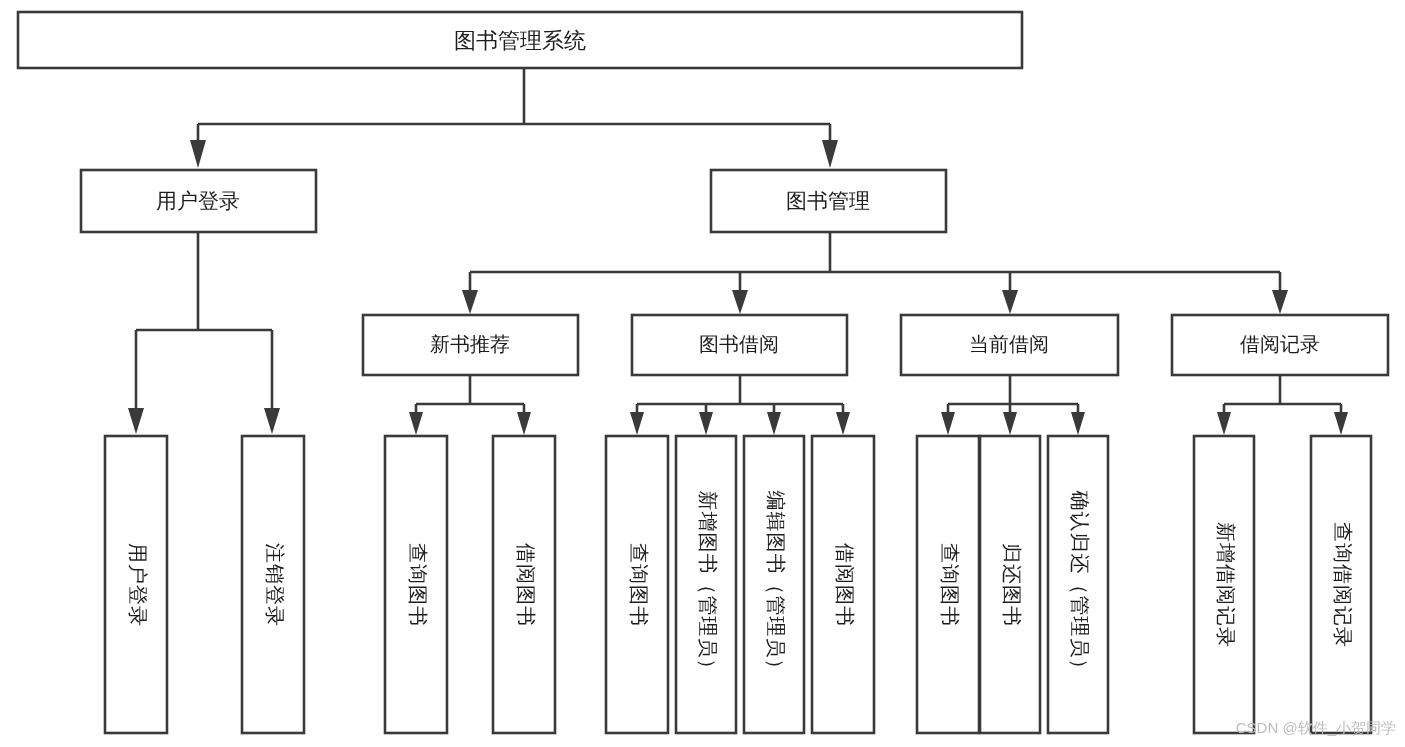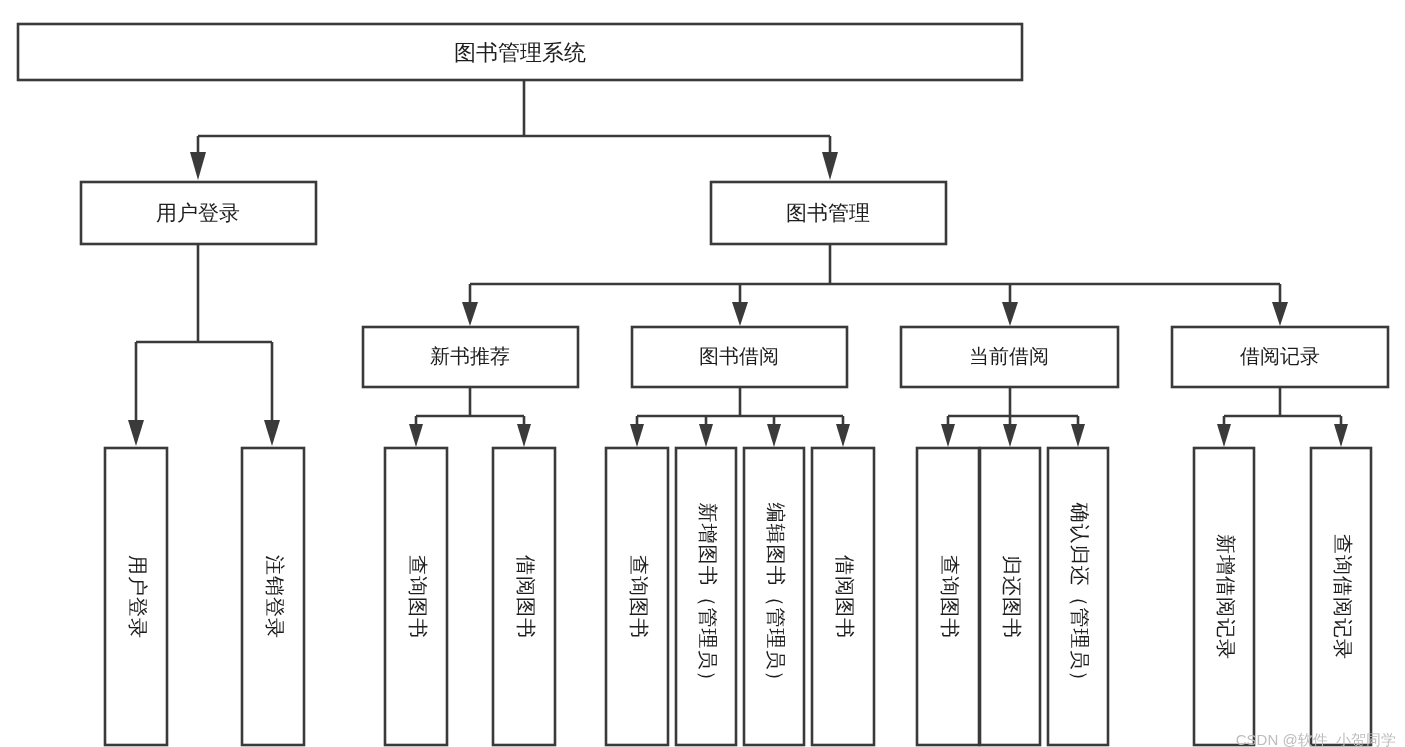--- a/index.html
+++ b/index.html
@@ -1,21 +1,21 @@
 <!DOCTYPE html>
 <html><head>
 <meta charset="utf-8">
 <style>
   html,body{margin:0;padding:0;background:#ffffff;}
   body{
     width:1405px;height:747px;
     font-family:"Liberation Sans","DejaVu Sans",sans-serif;
     overflow:hidden;position:relative;
   }
-  #diagram-root{position:absolute;left:0;top:12px;width:1405px;height:735px;}
+  #diagram-root{position:absolute;left:0;top:0;width:1405px;height:735px;}
   svg{display:block;}
   .node-box{fill:#ffffff;stroke:#3a3a3a;stroke-width:2.6;}
   .node-label{
     fill:#1d1d1d;
     font-family:"Liberation Sans","DejaVu Sans",sans-serif;
     text-anchor:middle;
     dominant-baseline:middle;
   }
   .lvl1-label{font-size:22px;}
   .lvl2-label{font-size:21px;}

